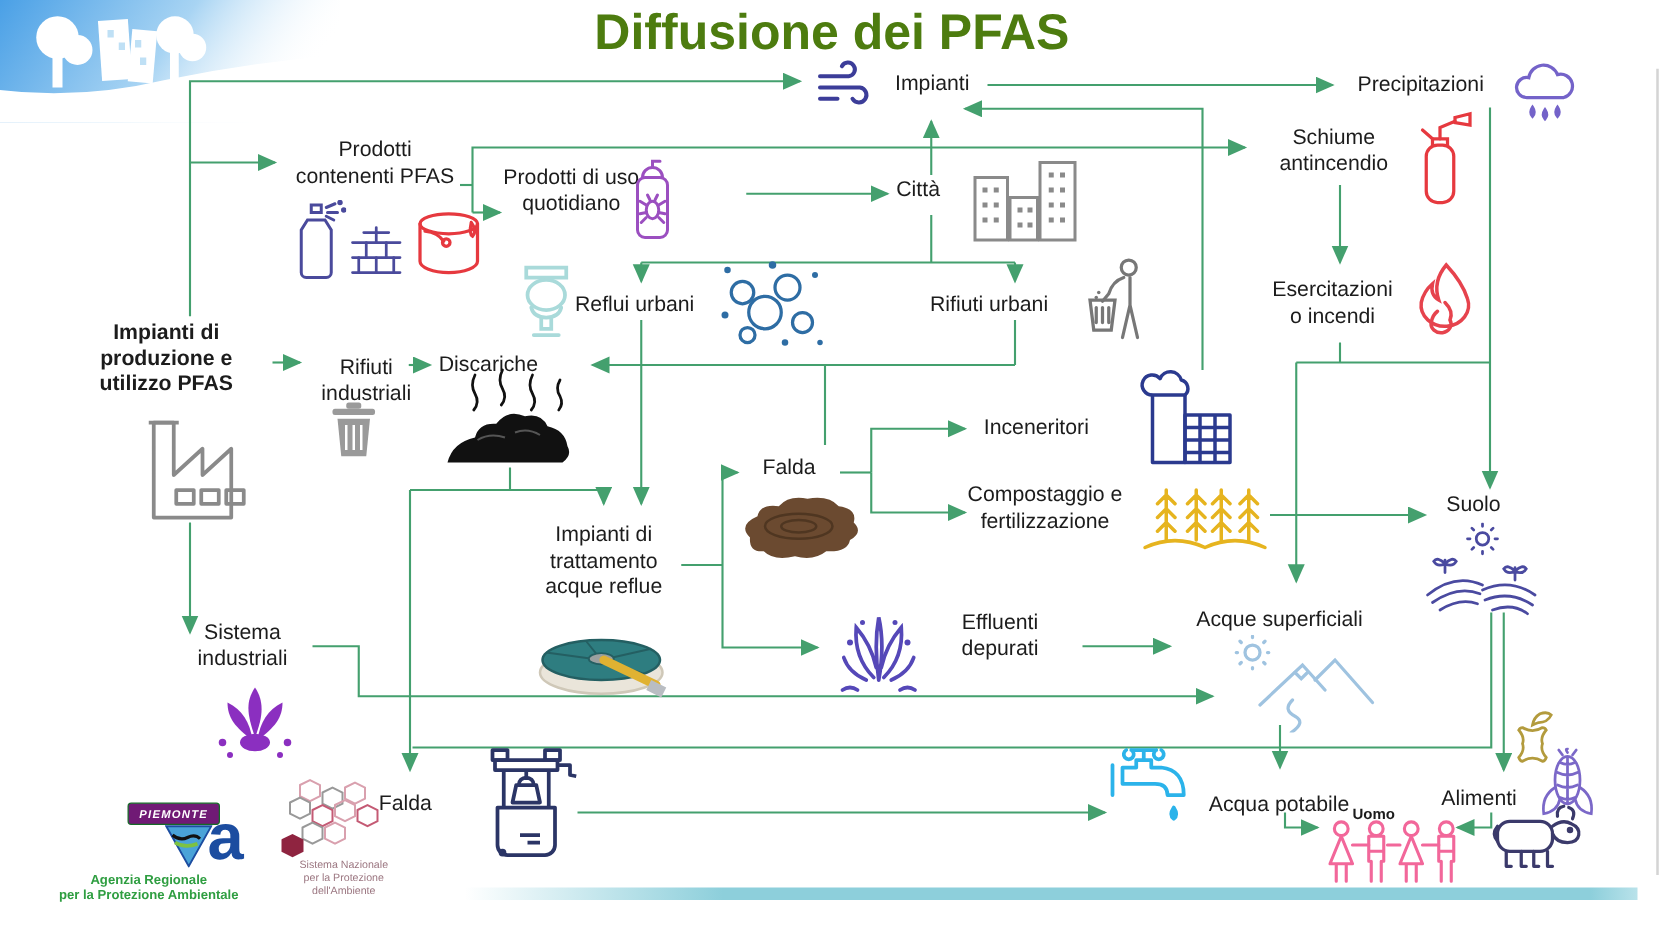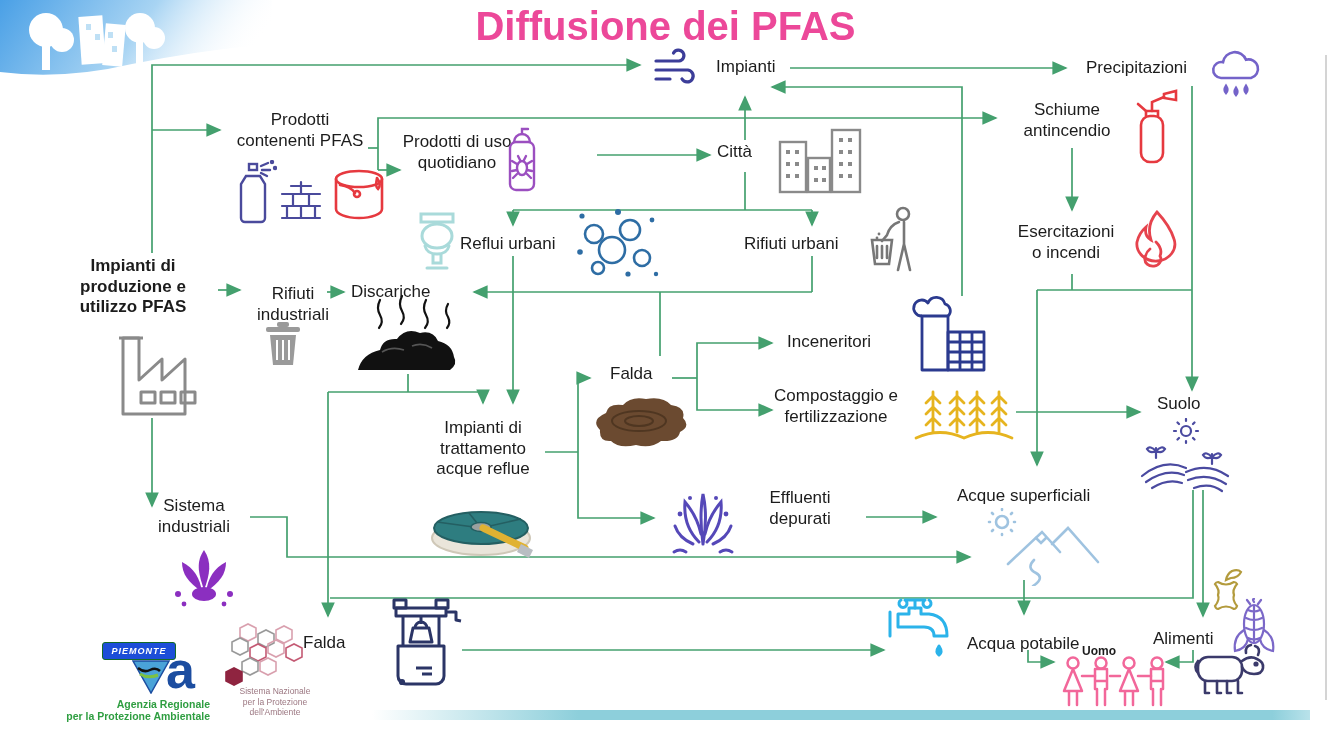--- a/index.html
+++ b/index.html
@@ -3,33 +3,33 @@
 <meta charset="utf-8">
 <style>
   html,body{margin:0;padding:0}
   body{width:1331px;height:748px;position:relative;background:#ffffff;
        font-family:"Liberation Sans",sans-serif;overflow:hidden}
   .lbl{position:absolute;font-size:17px;color:#1c1c1c;white-space:pre-line;line-height:1.22}
   .c{text-align:center}
   .b{font-weight:bold}
   .icon{position:absolute}
   #title{position:absolute;top:4px;left:0;width:1331px;text-align:center;
-         font-size:40px;font-weight:bold;color:#ec4899}
+         font-size:40px;font-weight:bold;color:#4d7c0f}
   #edge-line{position:absolute;top:55px;left:1325px;width:2px;height:645px;background:#d4d4d4}
   #bar{position:absolute;left:372px;top:710px;width:938px;height:10px;
        background:linear-gradient(to right, rgba(141,207,219,0), #8dcfdb 22%, #8dcfdb 96%, #b9e2ea)}
   
   #arpa{position:absolute;left:28px;top:636px;width:185px;height:100px}
-  #arpa .badge{position:absolute;left:74px;top:6px;width:72px;height:16px;background:#1d4ed8;
+  #arpa .badge{position:absolute;left:74px;top:6px;width:72px;height:16px;background:#701a75;
         border:1px solid #156a27;border-radius:3px;color:#fff;font-weight:bold;font-style:italic;
         font-size:9px;text-align:center;line-height:16px;letter-spacing:1px}
   #arpa .big{position:absolute;left:2px;top:8px;font-size:52px;font-weight:bold;color:#1c4da0;
         letter-spacing:-3px;line-height:1}
   #arpa .big2{position:absolute;left:138px;top:8px;font-size:52px;font-weight:bold;color:#1c4da0;line-height:1}
-  #arpa .tag{position:absolute;left:0px;top:62px;width:182px;text-align:right;color:#2f9e41;
+  #arpa .tag{position:absolute;left:0px;top:62px;width:182px;text-align:center;color:#2f9e41;
         font-weight:bold;font-size:10.5px;line-height:1.15;white-space:pre-line}
   
   #snpa{position:absolute;left:212px;top:622px;width:135px;height:105px}
   #snpa .cap{position:absolute;left:0;top:64px;width:126px;text-align:center;color:#9b7680;
         font-size:8.5px;line-height:1.25;white-space:pre-line}
 </style>
 </head>
 <body>
 
 <svg class="icon" id="sky" style="left:0;top:0" width="272" height="98" viewBox="0 0 272 98">

